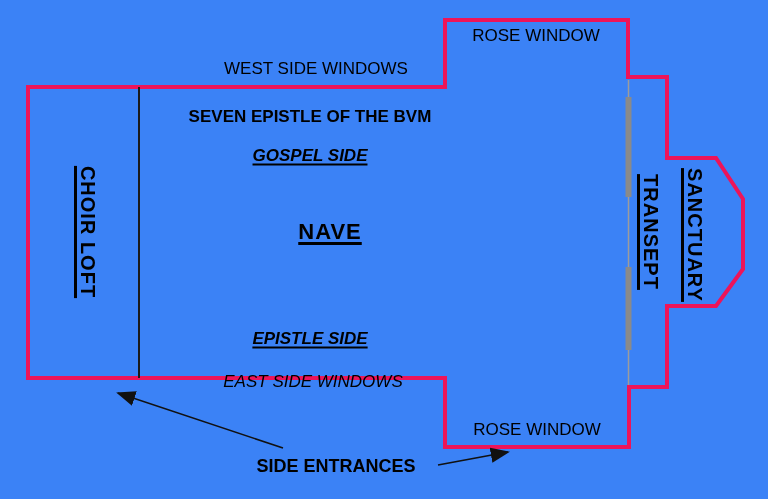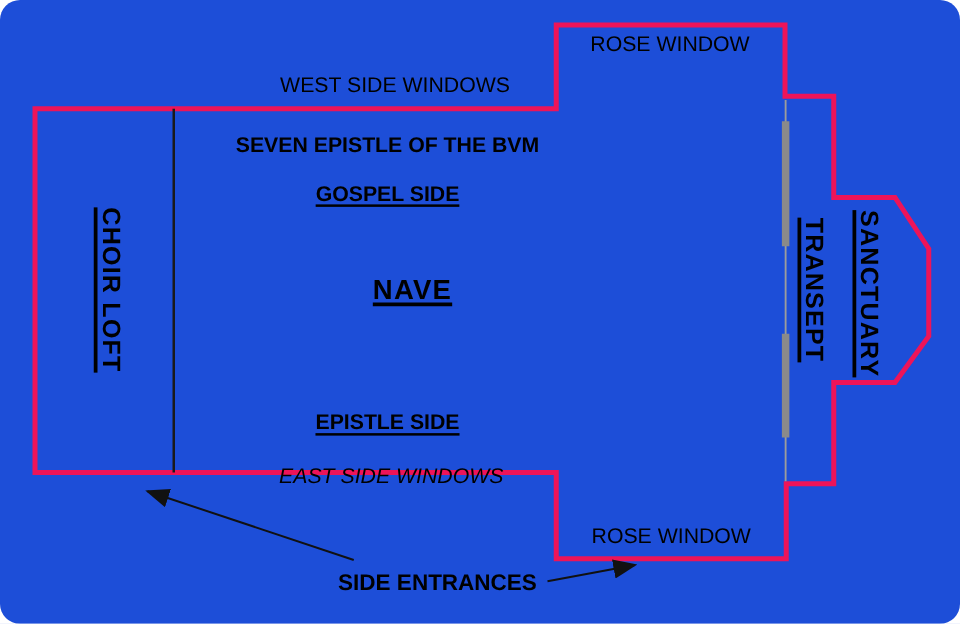--- a/index.html
+++ b/index.html
@@ -1,38 +1,38 @@
 <!DOCTYPE html>
 <html><head>
 <meta charset="utf-8">
 <style>
   html,body{margin:0;padding:0;background:#fff;}
   .stage{
     position:relative;
     width:768px;height:499px;
-    background:#1d4ed8;
+    background:#3b82f6;
     overflow:hidden;
     font-family:"Liberation Sans", sans-serif;
     color:#000;
-    border-radius:16px;
   }
   .plan-svg{position:absolute;left:0;top:0;}
   .lbl{
     position:absolute;
     white-space:nowrap;
     transform:translate(-50%,-50%);
     color:#000;
     line-height:1;
   }
   .reg{font-size:17px;font-weight:400;}
   .bold{font-size:17px;font-weight:700;}
   .u{
     text-decoration:underline;
     text-decoration-thickness:2px;
     text-underline-offset:3px;
+    font-style:italic;
   }
   .nave{
     font-size:22px;font-weight:700;letter-spacing:1px;
     text-decoration:underline;
     text-decoration-thickness:3px;
     text-underline-offset:3px;
     margin-left:21px;
   }
   .vert{
     font-size:20px;font-weight:700;letter-spacing:1px;
@@ -78,21 +78,21 @@
 
   <div class="lbl nave" style="left:309px;top:232px;">NAVE</div>
 
   <div class="lbl bold u" style="left:310px;top:318px;margin-top:20px;">EPISTLE SIDE</div>
 
 
   <div class="lbl reg" style="left:313px;top:381px;font-style:italic;">EAST SIDE WINDOWS</div>
 
   <div class="lbl reg" style="left:537px;top:429px;">ROSE WINDOW</div>
 
-  <div class="lbl entr" style="left:350px;top:466px;">SIDE ENTRANCES</div>
+  <div class="lbl entr" style="left:336px;top:466px;">SIDE ENTRANCES</div>
 
   <div class="lbl vert" style="left:88px;top:232px;">CHOIR LOFT</div>
 
   <div class="lbl vert" style="left:651px;top:232px;">TRANSEPT</div>
 
   <div class="lbl vert" style="left:695px;top:235px;">SANCTUARY</div>
 
 </div>
 
 </body></html>

